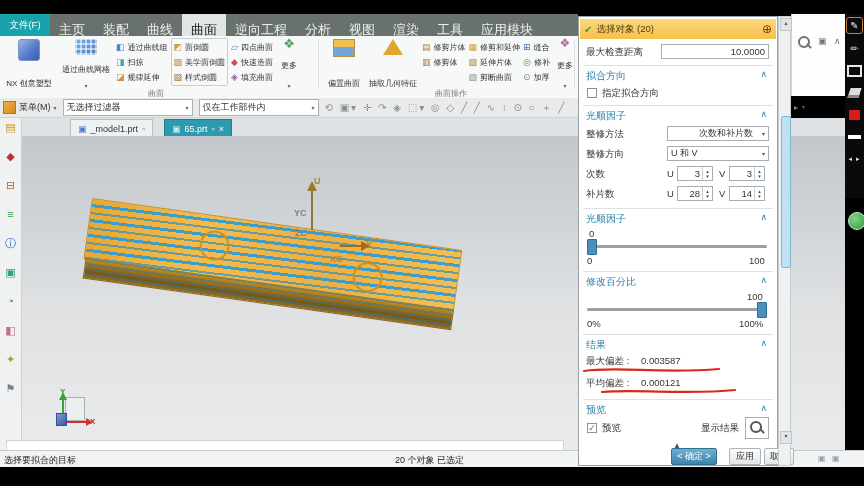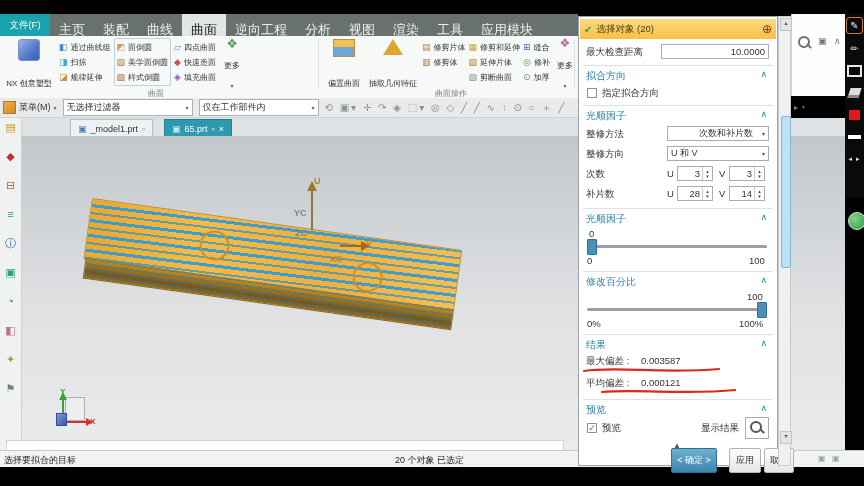--- a/index.html
+++ b/index.html
@@ -84,21 +84,21 @@
   .dinput{position:absolute;background:#fff;border:1px solid #a6aeb4;height:15px;font-size:9.5px;display:flex;align-items:center;justify-content:flex-end;padding:0 3px;box-sizing:border-box;}
   .dselect{position:absolute;background:#fff;border:1px solid #a6aeb4;height:15px;font-size:9px;display:flex;align-items:center;justify-content:space-between;padding:0 3px;box-sizing:border-box;}
   .ddarr{font-size:6px;color:#555;}
   .spin{position:absolute;height:15px;border:1px solid #a6aeb4;background:#fff;display:flex;box-sizing:border-box;}
   .spin .v{flex:1;display:flex;align-items:center;justify-content:flex-end;padding-right:2px;font-size:9.5px;}
   .spin .arr{width:9px;display:flex;flex-direction:column;align-items:center;justify-content:center;font-size:5px;line-height:5px;color:#444;border-left:1px solid #c8ccce;}
   .chkbox{position:absolute;width:10px;height:10px;border:1px solid #8a9298;background:#fff;box-sizing:border-box;font-size:9px;line-height:8px;color:#2e7ab0;text-align:center;}
   .slidertrack{position:absolute;left:8px;width:180px;height:3px;background:#9aa0a5;border-radius:2px;}
   .sliderhandle{position:absolute;width:8px;height:14px;background:#4a90ba;border:1px solid #2f6f94;border-radius:1px;top:-6px;}
   .redline{position:absolute;pointer-events:none;}
-  .dbtn{position:absolute;height:25px;display:flex;align-items:center;justify-content:center;font-size:9px;border-radius:2px;box-sizing:border-box;}
+  .dbtn{position:absolute;height:17px;display:flex;align-items:center;justify-content:center;font-size:9px;border-radius:2px;box-sizing:border-box;}
   .okbtn{background:linear-gradient(180deg,#6fb0d2,#3d84ad);border:1px solid #2f6f94;color:#fff;}
   .graybtn{background:linear-gradient(180deg,#fdfdfd,#e3e5e7);border:1px solid #aeb4b9;color:#333;margin-left:8px;}
   .magbtn{position:absolute;width:22px;height:20px;border:1px solid #a6aeb4;background:#fff;}
   .maglass{position:absolute;left:4px;top:3px;width:8px;height:8px;border:2px solid #555;border-radius:50%;}
   .magtail{position:absolute;left:13px;top:12px;width:6px;height:2px;background:#555;transform:rotate(45deg);}
   .collapse-tri{position:absolute;font-size:8px;color:#555;}
   
   #dscroll{left:778px;top:16px;width:13px;height:450px;background:#eef0f1;border:1px solid #c6cbce;box-sizing:border-box;z-index:5;}
   .scrbtn{position:absolute;left:1px;width:10px;height:11px;background:#e2e5e7;border:1px solid #bfc5c8;font-size:6px;color:#555;text-align:center;line-height:9px;}
   .scrthumb{position:absolute;left:2px;top:99px;width:8px;height:150px;background:#bfe2f2;border:1px solid #7fb8d4;border-radius:2px;}
@@ -141,20 +141,25 @@
     <span class="rtab">工具</span>
     <span class="rtab">应用模块</span>
   </div>
 
   <div class="abs" id="ribbon">
 
     <div class="rgroup" style="left:2px;">
       <div class="bigbtn">
         <span class="cube"></span>
         <span class="lbl">NX 创意塑型</span>
+      </div>
+      <div class="bigbtn">
+        <span class="meshic"></span>
+        <span class="lbl">通过曲线网格</span>
+        <span class="ddico">▾</span>
       </div>
       <div class="scol">
         <div class="sitem">
           <span class="sic" style="color:#4a86c8">◧</span>
           <span>通过曲线组</span>
         </div>
         <div class="sitem">
           <span class="sic" style="color:#3fa8c0">◨</span>
           <span>扫掠</span>
         </div>

